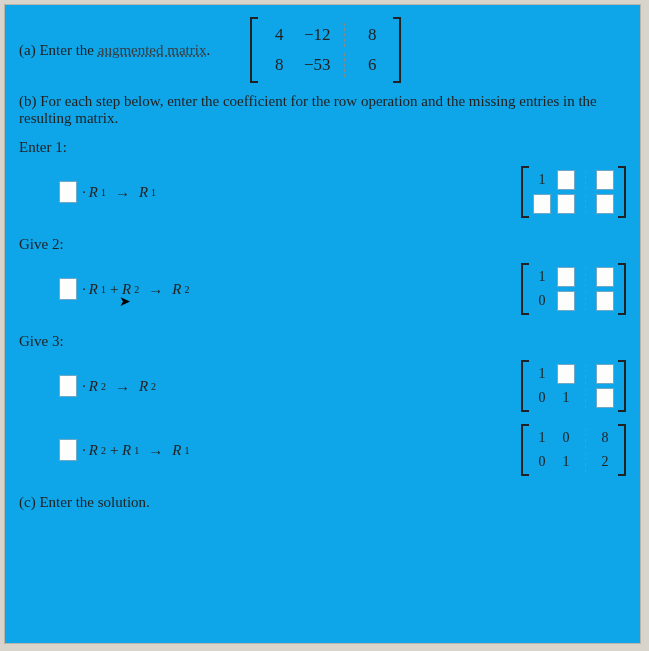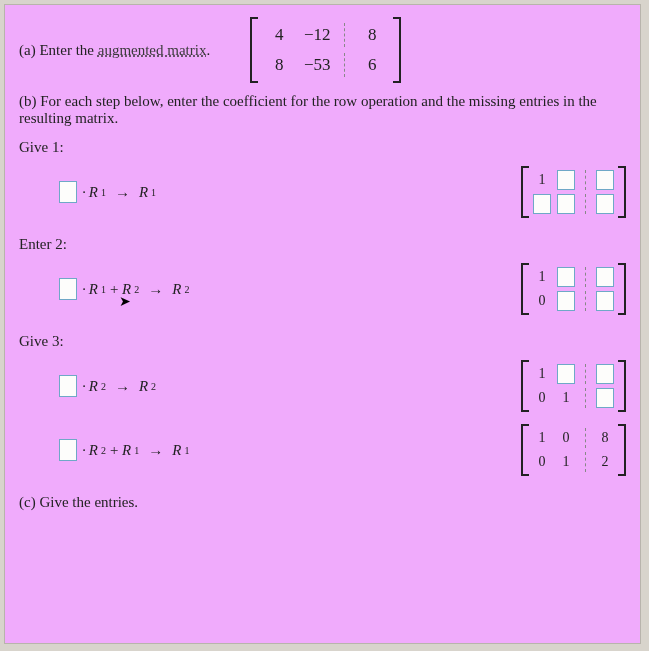--- a/index.html
+++ b/index.html
@@ -8,21 +8,21 @@
     padding: 0;
     background: #d8d4cc;
     font-family: Georgia, 'Times New Roman', serif;
     font-size: 15px;
     color: #222;
     width: 649px;
     height: 651px;
     overflow: hidden;
   }
   .page {
-    background: #f0abfc;
+    background: #0ea5e9;
     border: 1px solid #b8b4ac;
     margin: 4px 8px 0 4px;
     padding: 12px 14px 8px 14px;
     min-height: 640px;
     position: relative;
   }
   .part-a {
     display: flex;
     align-items: center;
     gap: 40px;
@@ -145,21 +145,21 @@
           <span class="aug-divider"></span>
           <span class="fixed-num">6</span>
         </div>
       </div>
       <div class="bracket right"></div>
     </div>
   </div>
 
   <div class="part-b">(b) For each step below, enter the coefficient for the row operation and the missing entries in the resulting matrix.</div>
 
-  <div class="step-label">Give 1:</div>
+  <div class="step-label">Enter 1:</div>
   <div class="step-row">
     <div class="rowop">
       <span class="coeff-box"></span>
       <span>·</span>
       <span class="r">R</span>
         <sub>1</sub>
       <span class="arrow">→</span>
       <span class="r">R</span>
         <sub>1</sub>
     </div>
@@ -176,21 +176,21 @@
           <span class="entry-box"></span>
           <span class="entry-box"></span>
           <span class="aug-divider"></span>
           <span class="entry-box"></span>
         </div>
       </div>
       <div class="bracket right"></div>
     </div>
   </div>
 
-  <div class="step-label">Enter 2:</div>
+  <div class="step-label">Give 2:</div>
   <div class="step-row" style="position:relative;">
     <div class="rowop">
       <span class="coeff-box"></span>
       <span>·</span>
       <span class="r">R</span>
         <sub>1</sub>
       <span> + </span>
       <span class="r">R</span>
         <sub>2</sub>
       <span class="arrow">→</span>
@@ -275,15 +275,15 @@
           <span class="fixed-num">0</span>
           <span class="fixed-num">1</span>
           <span class="aug-divider"></span>
           <span class="fixed-num">2</span>
         </div>
       </div>
       <div class="bracket right"></div>
     </div>
   </div>
 
-  <div class="part-c">(c) Give the entries.</div>
+  <div class="part-c">(c) Enter the solution.</div>
 
 </div>
 
 </body></html>

